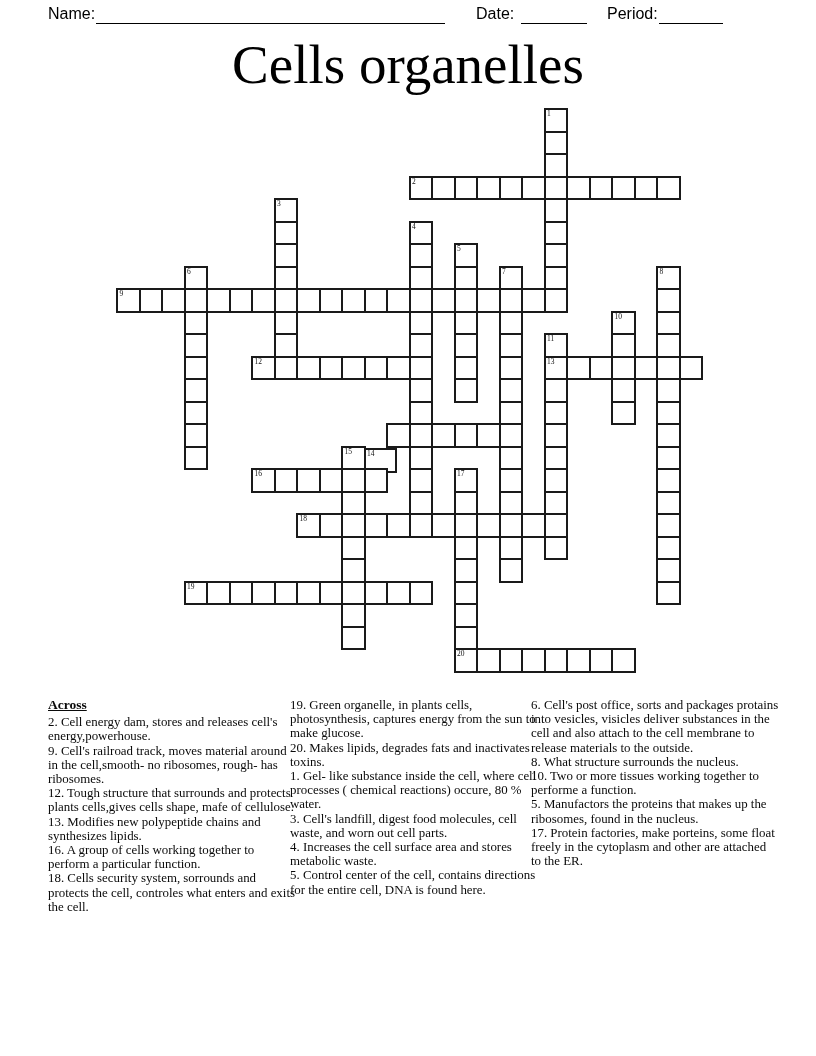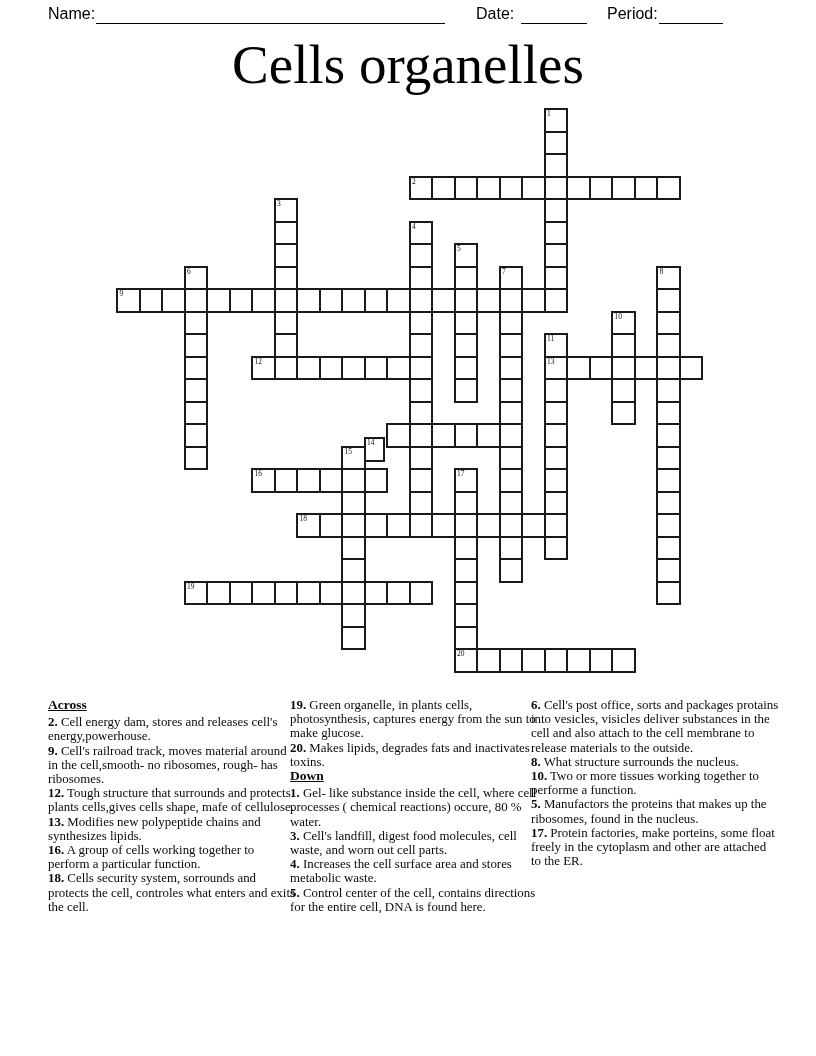--- a/index.html
+++ b/index.html
@@ -21,21 +21,21 @@
   .cell{position:absolute;box-sizing:border-box;background:#fff;
         border:2px solid #1a1a1a;}
   .cell-num{position:absolute;top:-1px;left:1.5px;font-size:7.5px;line-height:9px;
             font-family:"Liberation Serif", serif;color:#111;}
 
   
   .clue-col{position:absolute;top:698px;width:248px;font-size:12.9px;line-height:14.2px;
             color:#0a0a0a;}
   .clue-heading{margin:0 0 3px 0;font-weight:bold;font-size:13.5px;text-decoration:underline;}
   .clue{margin:0;}
-  .clue b{font-weight:bold;}
+  .clue b{font-weight:normal;}
 </style>
 </head>
 <body>
 <div id="page">
 
   <div>
     <span class="hdr-label" style="left:48px">Name:</span>
     <span class="blank-line" style="left:96px;width:349px"></span>
     <span class="hdr-label" style="left:476px">Date:</span>
     <span class="blank-line" style="left:521px;width:66px"></span>
@@ -191,21 +191,21 @@
       </div>
       <div class="cell" style="left: 296px; top: 355.5px; width: 24.5px; height: 24.5px;"></div>
       <div class="cell" style="left: 318.5px; top: 355.5px; width: 24.5px; height: 24.5px;"></div>
       <div class="cell" style="left: 341px; top: 355.5px; width: 24.5px; height: 24.5px;"></div>
       <div class="cell" style="left: 363.5px; top: 355.5px; width: 24.5px; height: 24.5px;"></div>
       <div class="cell" style="left: 386px; top: 355.5px; width: 24.5px; height: 24.5px;"></div>
       <div class="cell" style="left: 566px; top: 355.5px; width: 24.5px; height: 24.5px;"></div>
       <div class="cell" style="left: 588.5px; top: 355.5px; width: 24.5px; height: 24.5px;"></div>
       <div class="cell" style="left: 633.5px; top: 355.5px; width: 24.5px; height: 24.5px;"></div>
       <div class="cell" style="left: 678.5px; top: 355.5px; width: 24.5px; height: 24.5px;"></div>
-      <div class="cell" style="left: 363.5px; top: 437px; width: 21px; height: 24.5px;">
+      <div class="cell" style="left: 363.5px; top: 448px; width: 33px; height: 24.5px;">
         <span class="cell-num">14</span>
       </div>
       <div class="cell" style="left: 386px; top: 423px; width: 24.5px; height: 24.5px;"></div>
       <div class="cell" style="left: 431px; top: 423px; width: 24.5px; height: 24.5px;"></div>
       <div class="cell" style="left: 453.5px; top: 423px; width: 24.5px; height: 24.5px;"></div>
       <div class="cell" style="left: 476px; top: 423px; width: 24.5px; height: 24.5px;"></div>
       <div class="cell" style="left: 341px; top: 445.5px; width: 24.5px; height: 24.5px;">
         <span class="cell-num">15</span>
       </div>
       <div class="cell" style="left: 341px; top: 468px; width: 24.5px; height: 24.5px;"></div>
@@ -272,21 +272,20 @@
         <p class="clue"><b>2.</b> Cell energy dam, stores and releases cell's energy,powerhouse.</p>
         <p class="clue"><b>9.</b> Cell's railroad track, moves material around in the cell,smooth- no ribosomes, rough- has ribosomes.</p>
         <p class="clue"><b>12.</b> Tough structure that surrounds and protects plants cells,gives cells shape, mafe of cellulose.</p>
         <p class="clue"><b>13.</b> Modifies new polypeptide chains and synthesizes lipids.</p>
         <p class="clue"><b>16.</b> A group of cells working together to perform a particular function.</p>
         <p class="clue"><b>18.</b> Cells security system, sorrounds and protects the cell, controles what enters and exits the cell.</p>
       </div>
     <div class="clue-col" style="left:290px">
         <p class="clue"><b>19.</b> Green organelle, in plants cells, photosynthesis, captures energy from the sun to make glucose.</p>
         <p class="clue"><b>20.</b> Makes lipids, degrades fats and inactivates toxins.</p>
-        <p class="clue-heading">Down</p>
         <p class="clue"><b>1.</b> Gel- like substance inside the cell, where cell processes ( chemical reactions) occure, 80 % water.</p>
         <p class="clue"><b>3.</b> Cell's landfill, digest food molecules, cell waste, and worn out cell parts.</p>
         <p class="clue"><b>4.</b> Increases the cell surface area and stores metabolic waste.</p>
         <p class="clue"><b>5.</b> Control center of the cell, contains directions for the entire cell, DNA is found here.</p>
       </div>
     <div class="clue-col" style="left:531px">
         <p class="clue"><b>6.</b> Cell's post office, sorts and packages protains into vesicles, visicles deliver substances in the cell and also attach to the cell membrane to release materials to the outside.</p>
         <p class="clue"><b>8.</b> What structure surrounds the nucleus.</p>
         <p class="clue"><b>10.</b> Two or more tissues working together to performe a function.</p>
         <p class="clue"><b>5.</b> Manufactors the proteins that makes up the ribosomes, found in the nucleus.</p>

